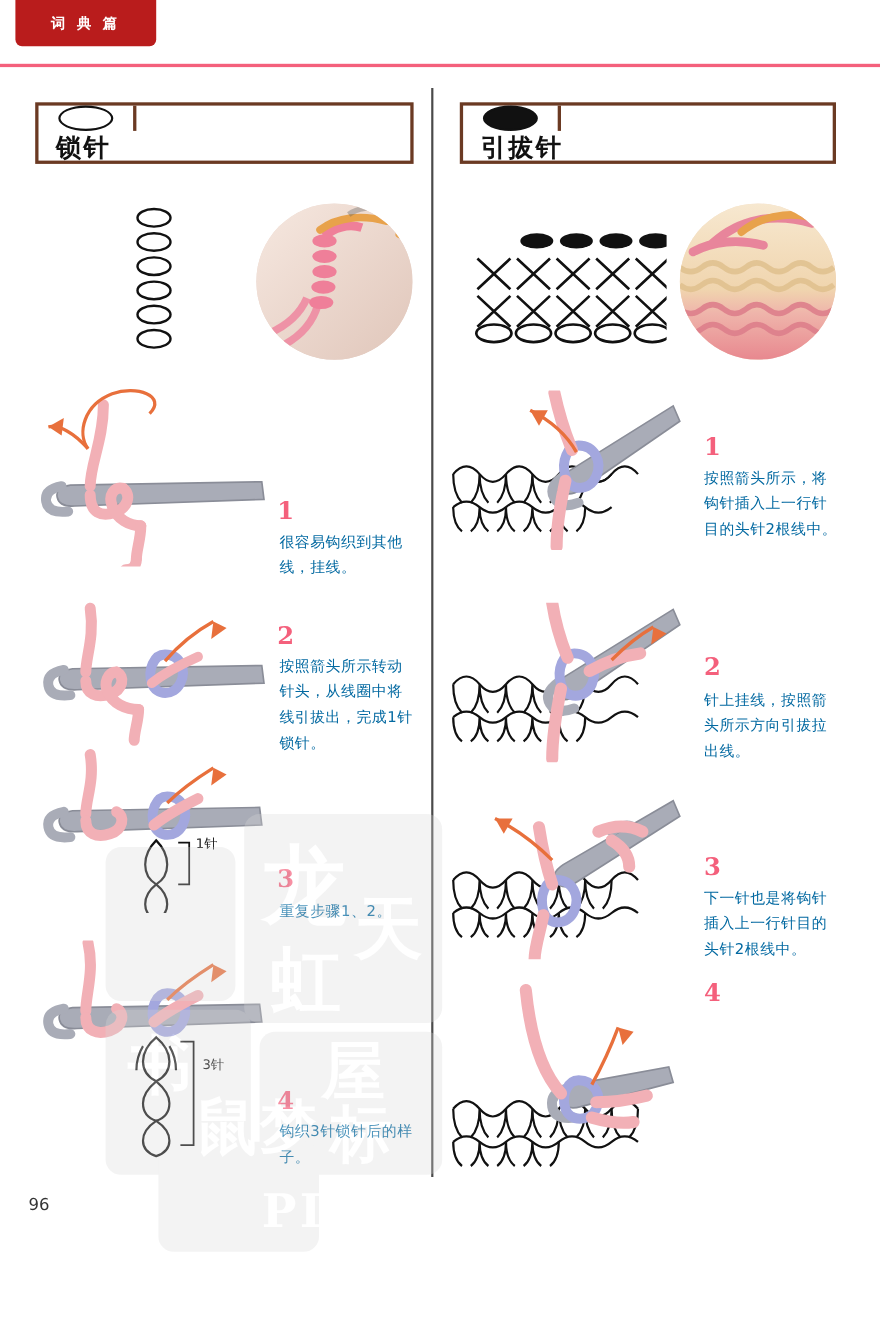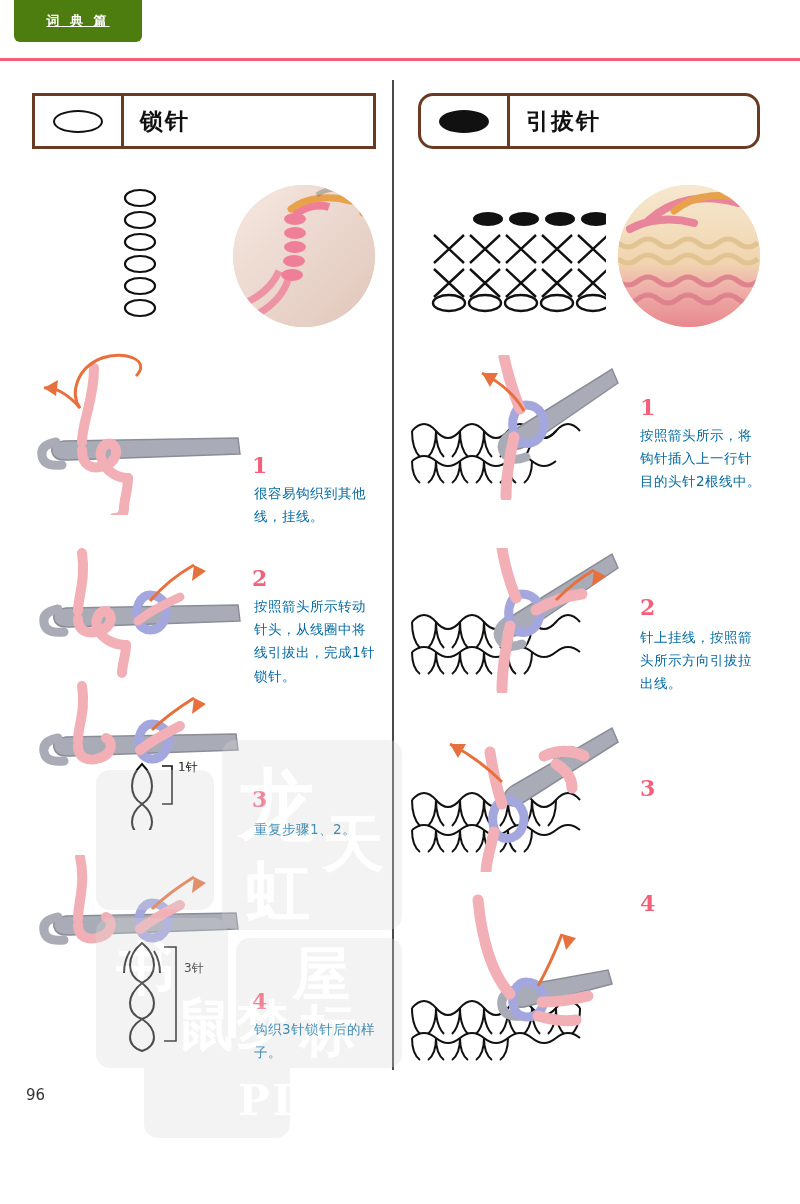--- a/index.html
+++ b/index.html
@@ -19,31 +19,30 @@
   #page {
     position: absolute;
     inset: 0;
   }
   .top-tab {
     position: absolute;
     left: 14px;
     top: 0;
     width: 128px;
     height: 42px;
-    background: #4d7c0f;
+    background: #b91c1c;
     border-bottom-left-radius: 6px;
     border-bottom-right-radius: 6px;
     color: #ffffff;
     font-size: 13px;
     letter-spacing: 3px;
     display: flex;
     align-items: center;
     justify-content: center;
     font-weight: bold;
-    text-decoration: underline;
   }
   .top-rule {
     position: absolute;
     left: 0;
     top: 58px;
     width: 800px;
     height: 3px;
     background: #f4607c;
   }
 
@@ -59,23 +58,24 @@
 
   
   .col-header {
     position: absolute;
     height: 56px;
     border: 3px solid #6b3a23;
     box-sizing: border-box;
     display: flex;
     align-items: stretch;
     background: #fff;
+    flex-direction: column;
   }
   .col-header.left { left: 32px; top: 93px; width: 344px; }
-  .col-header.right { left: 418px; top: 93px; width: 342px; border-radius: 15px; }
+  .col-header.right { left: 418px; top: 93px; width: 342px; }
   .sym-box {
     width: 86px;
     border-right: 3px solid #6b3a23;
     display: flex;
     align-items: center;
     justify-content: center;
   }
   .sym-title {
     flex: 1;
     display: flex;
@@ -461,20 +461,21 @@
       <path d="M88 110 C84 128 80 140 80 150"></path>
       <path d="M138 34 C152 28 166 28 178 34"></path>
       <path d="M150 42 C160 48 166 56 166 66"></path>
     </g>
     <g fill="none" stroke="#e8703c" stroke-width="3">
       <path d="M96 60 C82 46 64 32 44 22"></path>
     </g>
     <path d="M44 22 l16 0 l-8 14 Z" fill="#e8703c"></path>
   </svg>
   <div class="step-num" style="left:640px;top:775px;">3</div>
+  <div class="step-text" style="left:640px;top:806px;width:125px;">下一针也是将钩针插入上一行针目的头针2根线中。</div>
 
   <svg class="abs" style="left:406px;top:890px;" width="220" height="175">
     <g fill="none" stroke="#111" stroke-width="2">
       <path d="M6 118 q12 -14 24 0 q12 14 24 0 q12 -14 24 0 q12 14 24 0 q12 -14 24 0 q12 14 24 0 q12 -14 24 0"></path>
       <path d="M6 118 q0 18 8 26 M30 118 q0 18 -8 26 M30 118 q0 18 8 26 M54 118 q0 18 -8 26 M54 118 q0 18 8 26 M78 118 q0 18 -8 26 M78 118 q0 18 8 26 M102 118 q0 18 -8 26 M102 118 q0 18 8 26 M126 118 q0 18 -8 26 M126 118 q0 18 8 26 M150 118 q0 18 -8 26 M150 118 q0 18 8 26 M174 118 q0 18 -8 26"></path>
       <path d="M6 148 q12 -10 24 0 q12 10 24 0 q12 -10 24 0 q12 10 24 0 q12 -10 24 0 q12 10 24 0 q12 -10 24 0"></path>
       <path d="M6 148 q0 16 8 22 M30 148 q0 16 -8 22 M30 148 q0 16 8 22 M54 148 q0 16 -8 22 M54 148 q0 16 8 22 M78 148 q0 16 -8 22 M78 148 q0 16 8 22 M102 148 q0 16 -8 22"></path>
     </g>
     <g>
       <path d="M206 94 L122 116 q-14 4 -18 -6 q-4 -10 10 -14 L202 80 Z" fill="#a9acb7" stroke="#8a8d98" stroke-width="1.5"></path>

